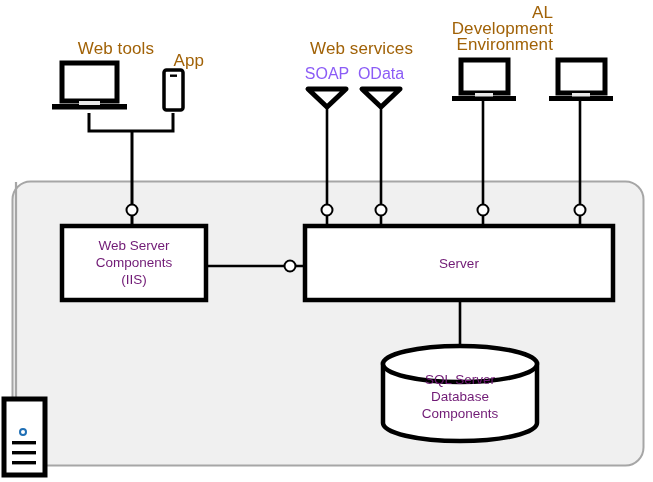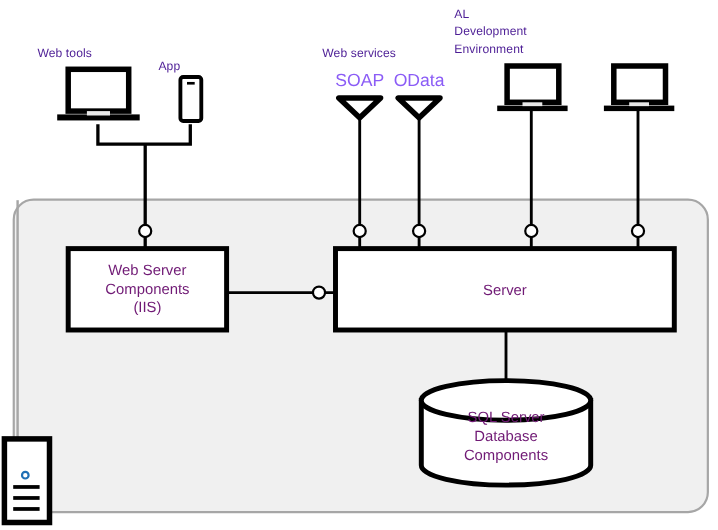--- a/index.html
+++ b/index.html
@@ -21,24 +21,24 @@
   }
   .svg-layer {
     position: absolute;
     left: 0;
     top: 0;
     width: 653px;
     height: 482px;
   }
   .lbl {
     position: absolute;
-    text-align: left;
-    font-size: 11px;
+    text-align: right;
+    font-size: 17px;
     line-height: 16px;
-    color: #4c1d95;
+    color: #a16207;
     white-space: pre-line;
     letter-spacing: 0.1px;
   }
   .boxlbl {
     position: absolute;
     text-align: center;
     font-size: 13.5px;
     line-height: 17px;
     color: #701a75;
     white-space: pre-line;

